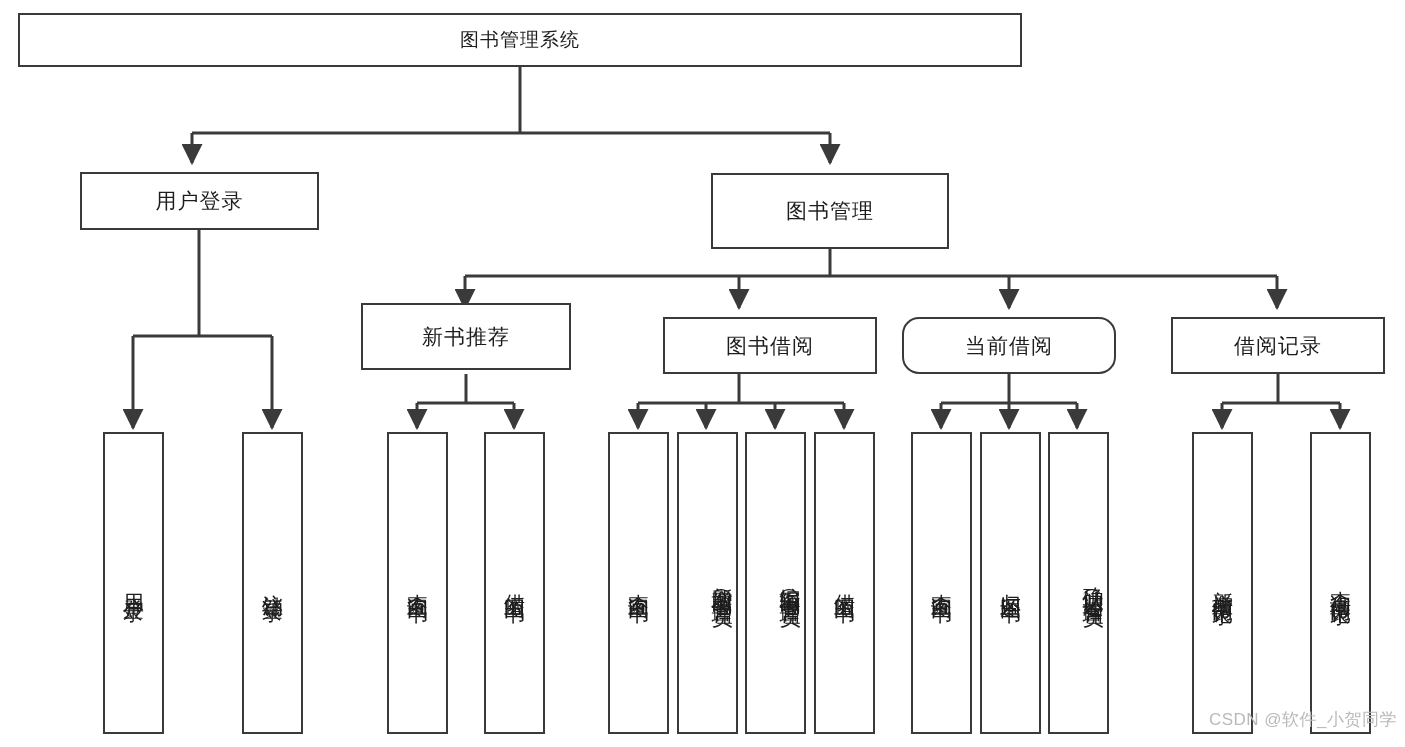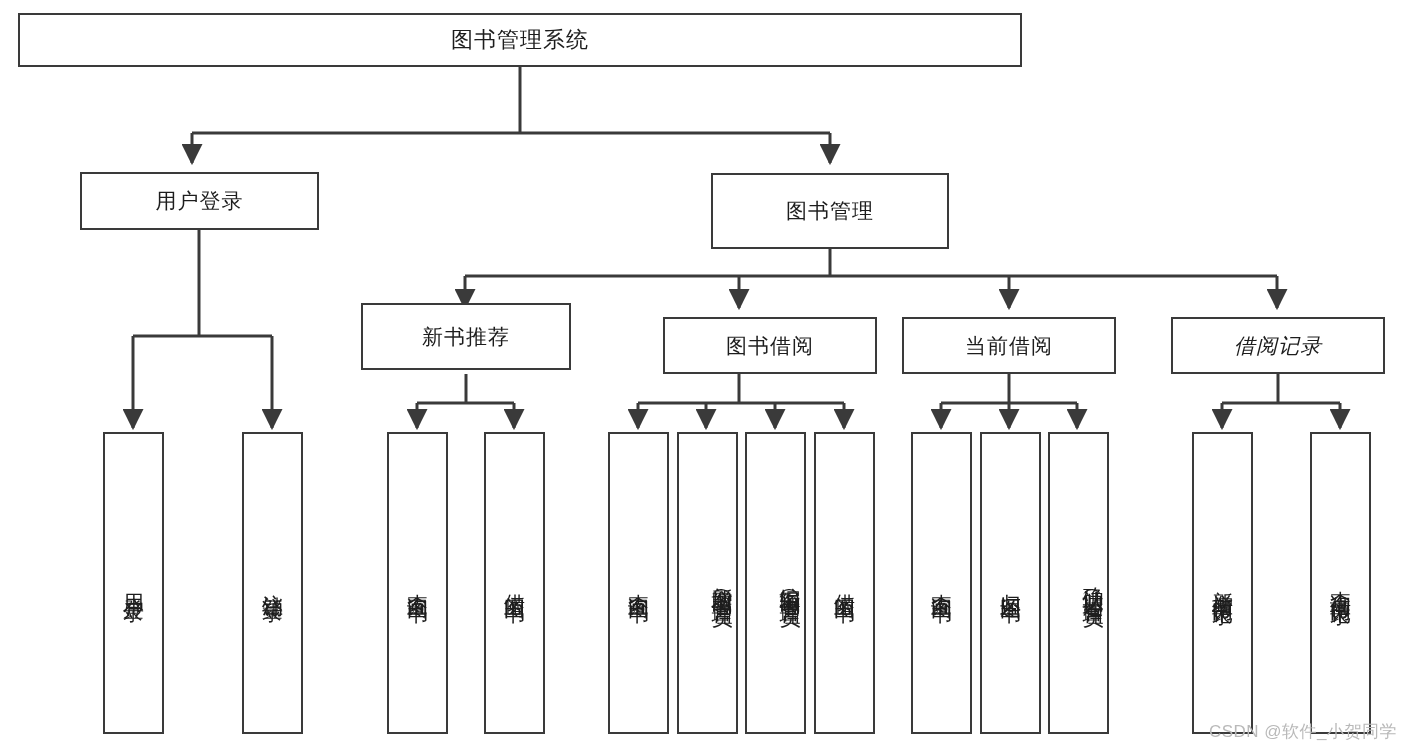--- a/index.html
+++ b/index.html
@@ -34,21 +34,21 @@
     align-items: center;
     justify-content: center;
     color: #1d1d1d;
   }
   .node.horiz {
     font-size: 21px;
     letter-spacing: 1px;
     line-height: 1.2;
   }
   .node.root {
-    font-size: 22px;
+    font-size: 19px;
   }
   .node.vert {
     writing-mode: vertical-rl;
     text-orientation: upright;
     font-size: 21px;
     letter-spacing: 3px;
     padding-top: 6px;
     padding-bottom: 6px;
     align-items: flex-start;
     justify-content: center;
@@ -58,21 +58,21 @@
   }
   .vert-text {
     writing-mode: vertical-rl;
     text-orientation: upright;
     white-space: nowrap;
     display: block;
   }
   .watermark {
     position: absolute;
     right: 8px;
-    bottom: 4px;
+    bottom: 16px;
     font-size: 17px;
     color: #b9b9b9;
     letter-spacing: 0.5px;
     white-space: nowrap;
   }
 </style>
 </head>
 <body>
 
 <div id="stage">
@@ -137,24 +137,24 @@
   <div class="node horiz" style="left:711px; top:173px; width:238px; height:76px;">
     <span>图书管理</span>
   </div>
 
   <div class="node horiz" style="left:361px; top:303px; width:210px; height:67px;">
     <span>新书推荐</span>
   </div>
   <div class="node horiz" style="left:663px; top:317px; width:214px; height:57px;">
     <span>图书借阅</span>
   </div>
-  <div class="node horiz" style="left:902px; top:317px; width:214px; height:57px;">
+  <div class="node horiz" style="left:902px; top:317px; width:214px; height:57px;border-radius:17px;">
     <span>当前借阅</span>
   </div>
-  <div class="node horiz" style="left:1171px; top:317px; width:214px; height:57px;font-style:italic;">
+  <div class="node horiz" style="left:1171px; top:317px; width:214px; height:57px;">
     <span>借阅记录</span>
   </div>
 
   <div class="node vert mid" style="left:103px; top:432px; width:61px; height:302px;">
     <span class="vert-text">用户登录</span>
   </div>
   <div class="node vert mid" style="left:242px; top:432px; width:61px; height:302px;">
     <span class="vert-text">注销登录</span>
   </div>
 

